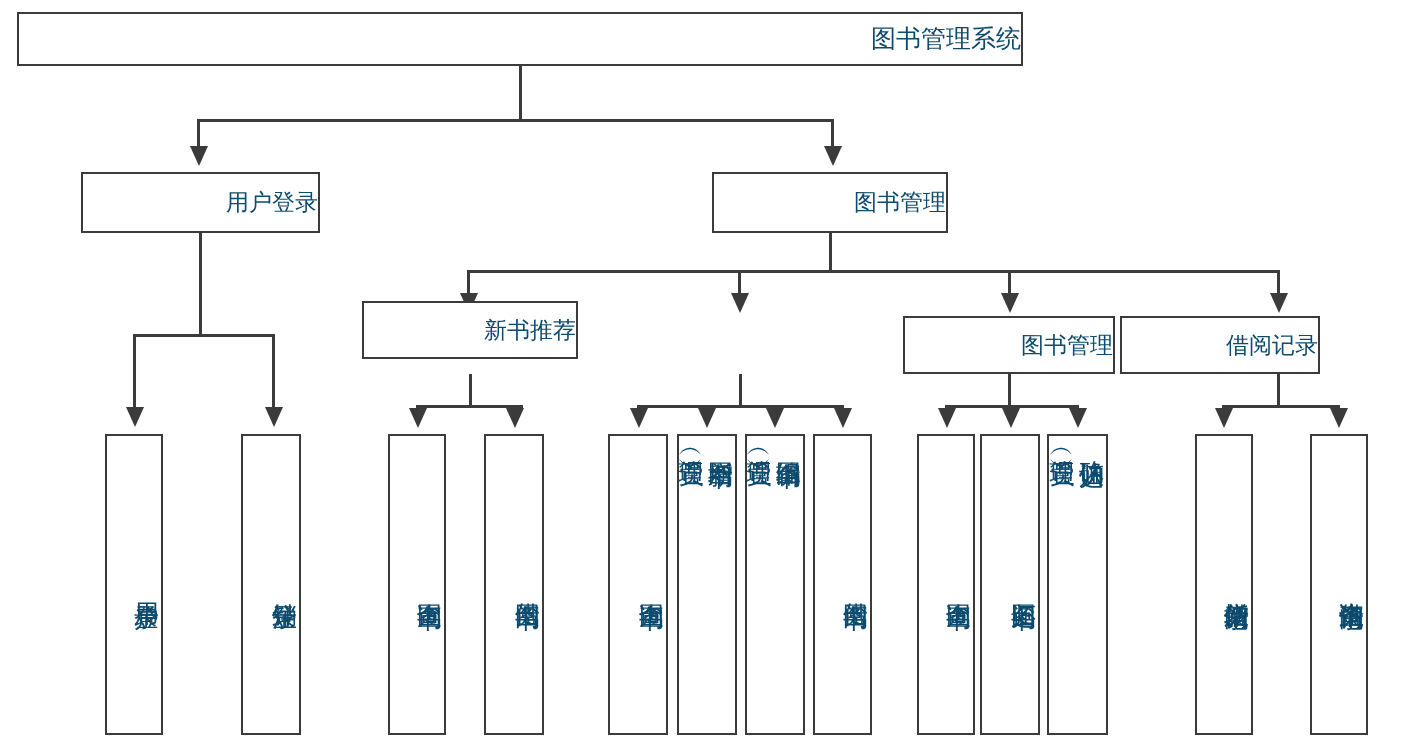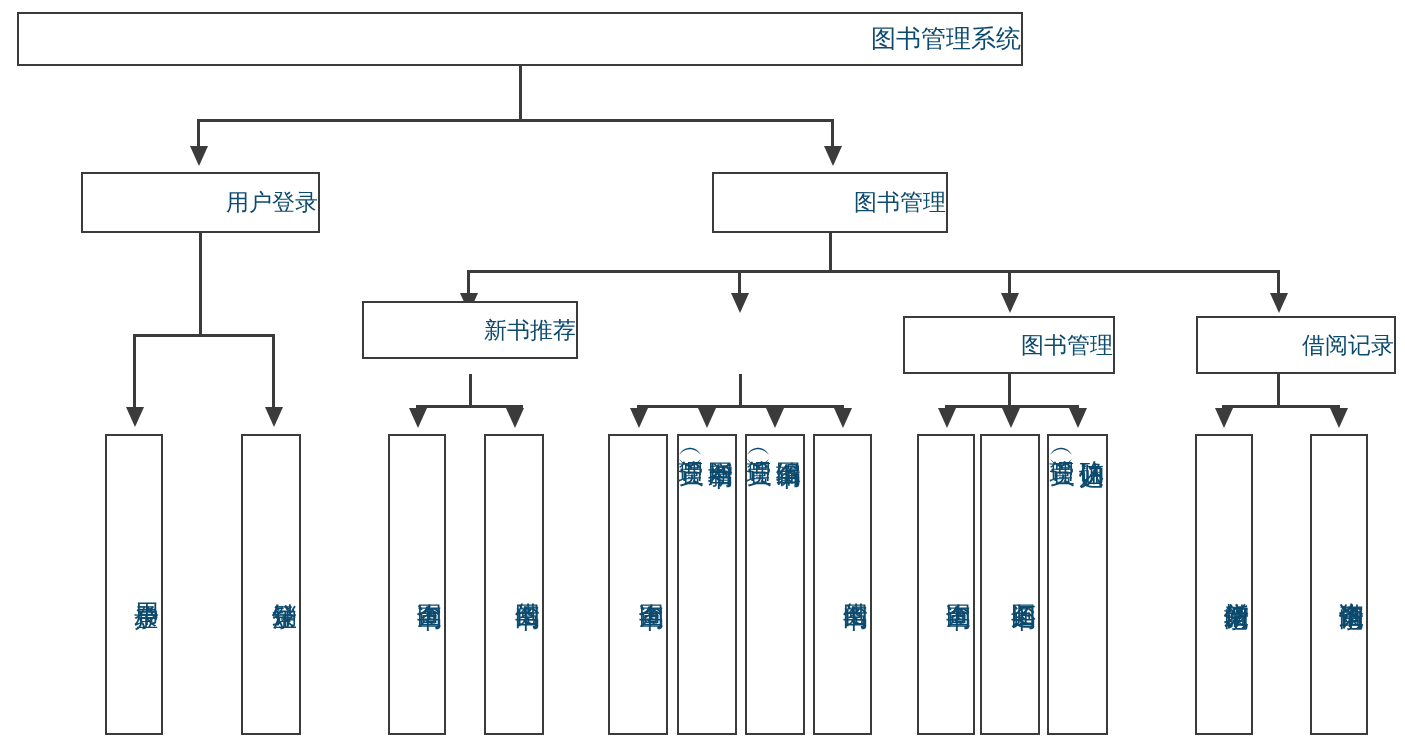--- a/index.html
+++ b/index.html
@@ -144,21 +144,21 @@
   <div class="arrow" style="left:731px; top:293px;"></div>
   <div class="arrow" style="left:1001px; top:293px;"></div>
   <div class="arrow" style="left:1270px; top:293px;"></div>
 
   <div class="node lvl2" style="left:362px; top:301px; width:216px;">
     <span class="node-label">新书推荐</span>
   </div>
   <div class="node lvl2" style="left:903px; top:316px; width:212px;">
     <span class="node-label">图书管理</span>
   </div>
-  <div class="node lvl2" style="left:1196px; top:316px; width:200px;">
+  <div class="node lvl2" style="left:1120px; top:316px; width:200px;">
     <span class="node-label">借阅记录</span>
   </div>
 
   <div class="conn v" style="left:469px; top:374px; height:33px;"></div>
   <div class="conn h" style="left:416px; top:405px; width:107px;"></div>
   <div class="conn v" style="left:416px; top:405px; height:4px;"></div>
   <div class="conn v" style="left:513px; top:405px; height:4px;"></div>
   <div class="arrow" style="left:409px; top:408px;"></div>
   <div class="arrow" style="left:506px; top:408px;"></div>
 

